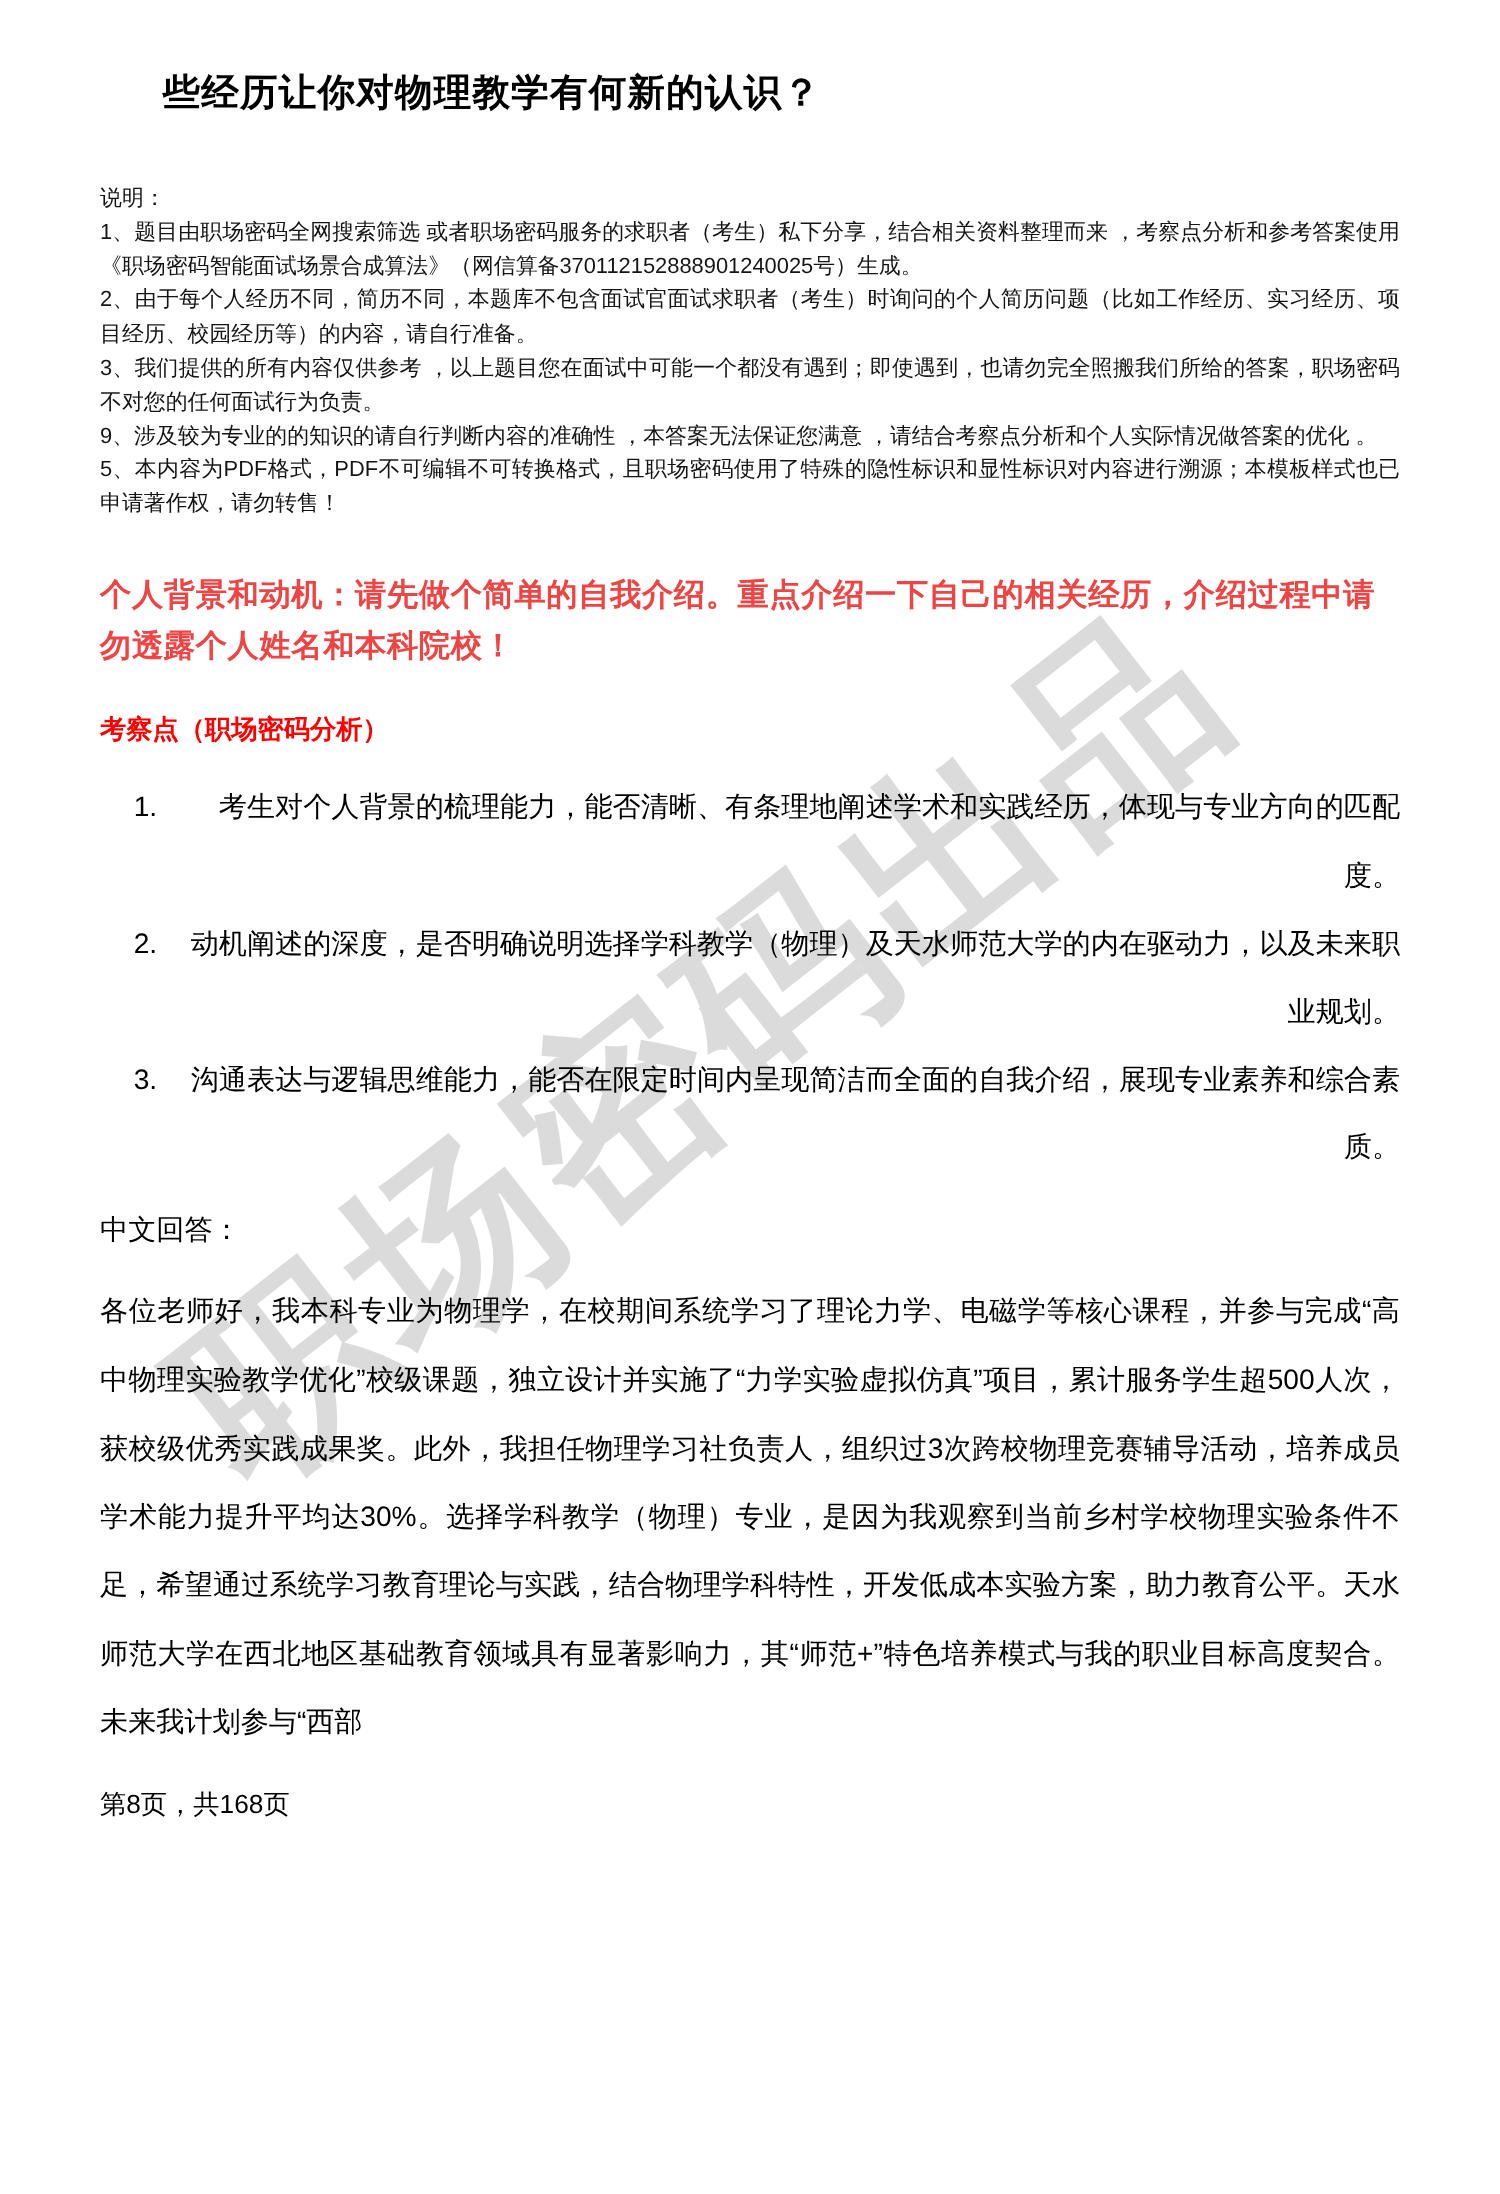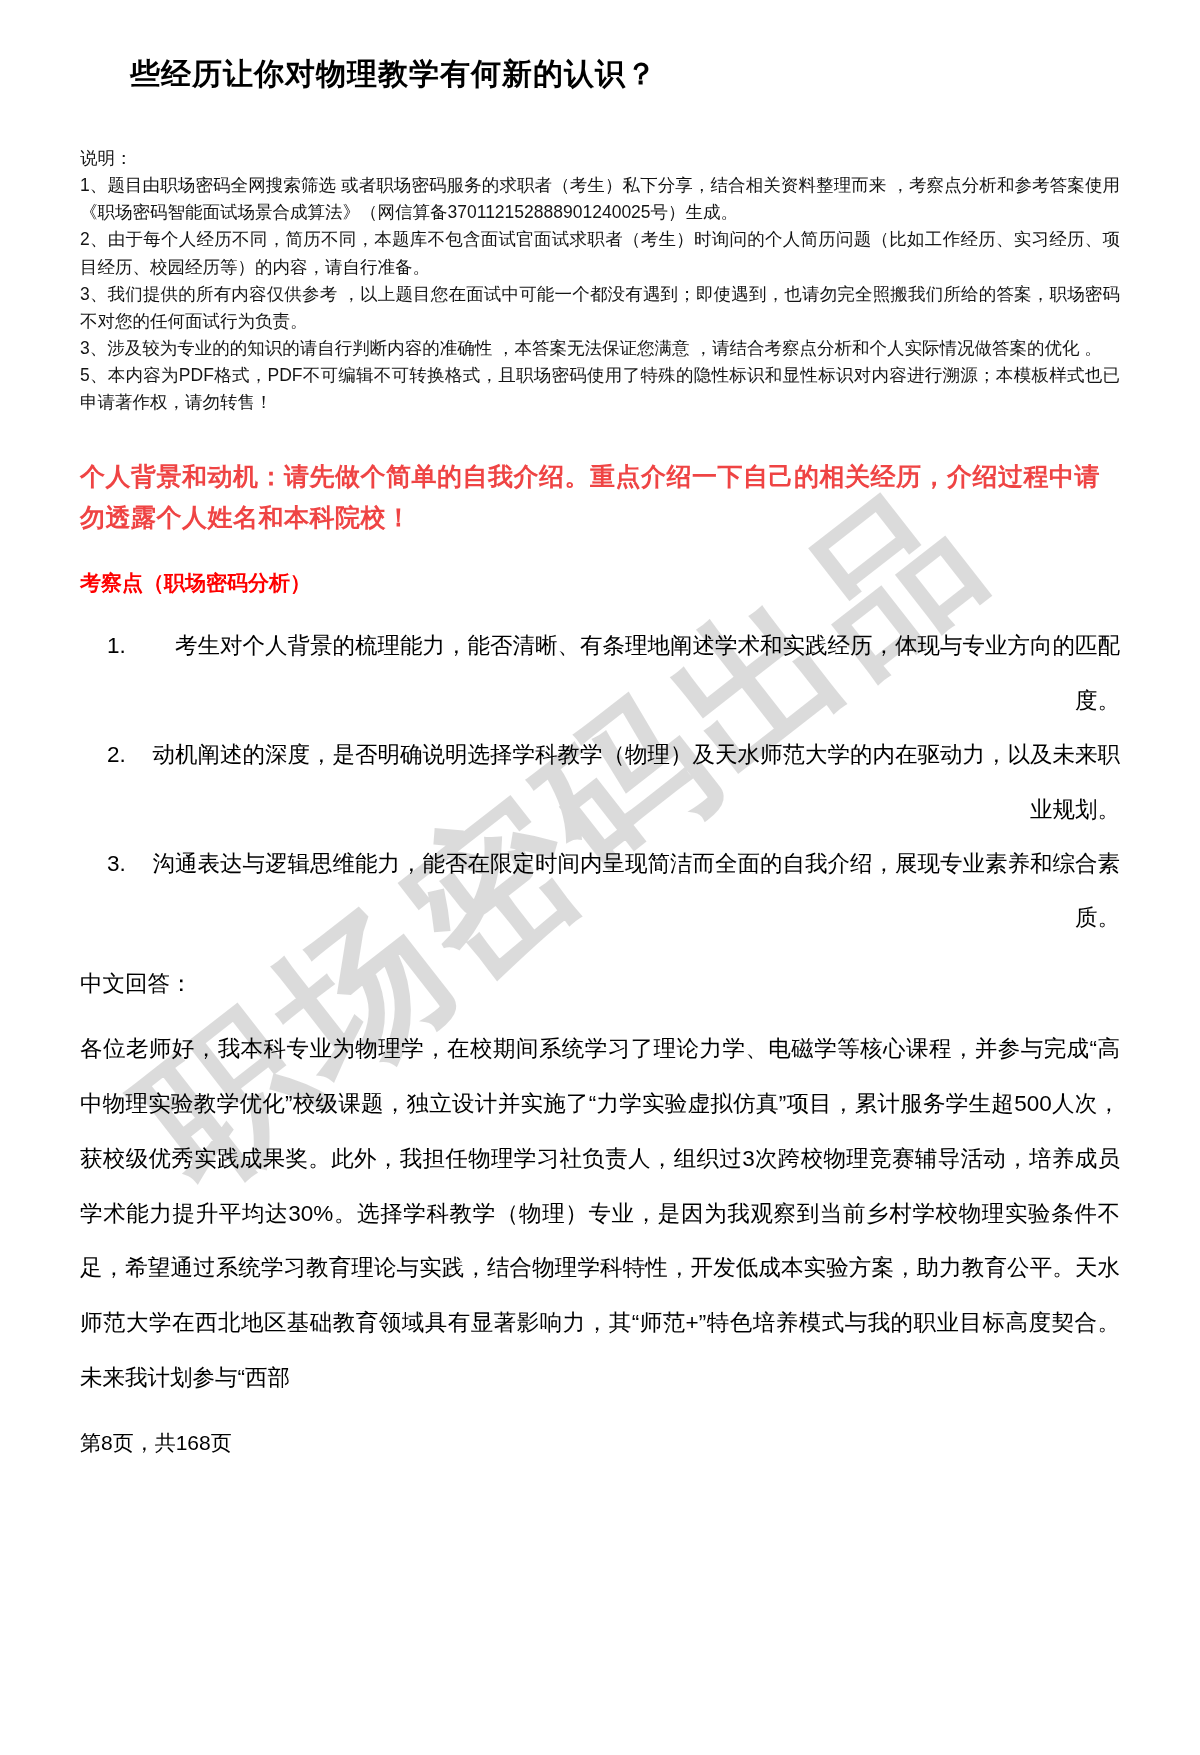--- a/index.html
+++ b/index.html
@@ -90,21 +90,21 @@
 
 <div class="content">
 
   <h1 class="page-title">些经历让你对物理教学有何新的认识？</h1>
 
   <div class="notes">
     <p>说明：</p>
     <p>1、题目由职场密码全网搜索筛选 或者职场密码服务的求职者（考生）私下分享，结合相关资料整理而来 ，考察点分析和参考答案使用《职场密码智能面试场景合成算法》（网信算备370112152888901240025号）生成。</p>
     <p>2、由于每个人经历不同，简历不同，本题库不包含面试官面试求职者（考生）时询问的个人简历问题（比如工作经历、实习经历、项目经历、校园经历等）的内容，请自行准备。</p>
     <p>3、我们提供的所有内容仅供参考 ，以上题目您在面试中可能一个都没有遇到；即使遇到，也请勿完全照搬我们所给的答案，职场密码不对您的任何面试行为负责。</p>
-    <p>3、涉及较为专业的的知识的请自行判断内容的准确性 ，本答案无法保证您满意 ，请结合考察点分析和个人实际情况做答案的优化 。</p>
+    <p>9、涉及较为专业的的知识的请自行判断内容的准确性 ，本答案无法保证您满意 ，请结合考察点分析和个人实际情况做答案的优化 。</p>
     <p>5、本内容为PDF格式，PDF不可编辑不可转换格式，且职场密码使用了特殊的隐性标识和显性标识对内容进行溯源；本模板样式也已申请著作权，请勿转售！</p>
   </div>
 
   <p class="question">个人背景和动机：请先做个简单的自我介绍。重点介绍一下自己的相关经历，介绍过程中请勿透露个人姓名和本科院校！</p>
 
   <p class="analysis-heading">考察点（职场密码分析）</p>
 
   <ol class="analysis">
     <li>考生对个人背景的梳理能力，能否清晰、有条理地阐述学术和实践经历，体现与专业方向的匹配度。</li>
     <li>动机阐述的深度，是否明确说明选择学科教学（物理）及天水师范大学的内在驱动力，以及未来职业规划。</li>

